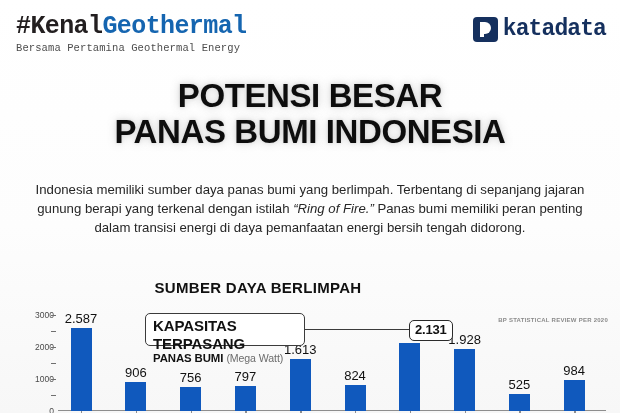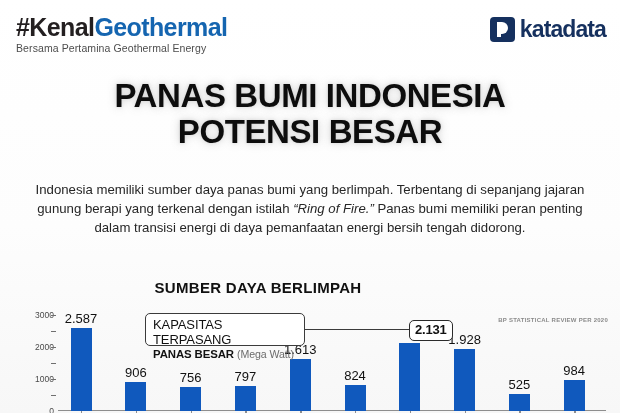--- a/index.html
+++ b/index.html
@@ -7,21 +7,21 @@
     width:620px;height:413px;overflow:hidden;
     background:#ffffff;
     font-family:"Liberation Sans", sans-serif;
     color:#1a1a1a;
     position:relative;
   }
   .page{position:relative;width:620px;height:413px;
         background:linear-gradient(180deg,#ffffff 0%,#fdfdfd 55%,#f7f7f7 100%);}
 
   
-  .header{position:absolute;left:0;top:0;width:620px;height:62px;}
+  .header{position:absolute;left:0;top:0;width:620px;height:62px;font-family:Liberation Mono, monospace;}
   .brand{position:absolute;left:16px;top:14px;}
   .brand-line{font-size:25px;font-weight:bold;letter-spacing:-0.6px;line-height:1.04;white-space:nowrap;}
   .brand-a{color:#231f20;}
   .brand-b{color:#1565b0;}
   .brand-tag{font-size:10.5px;color:#4d4d4d;letter-spacing:0.1px;margin-top:2px;white-space:nowrap;}
 
   .katadata{position:absolute;right:14px;top:17px;display:flex;align-items:center;gap:5px;}
   .kd-mark{width:25px;height:25px;border-radius:4px;background:#15305e;position:relative;flex:none;}
   .kd-mark::after{content:"";position:absolute;left:7px;top:5px;width:11px;height:12px;
       background:#ffffff;border-radius:0 7px 7px 0;}
@@ -59,21 +59,21 @@
 
   .bar{position:absolute;bottom:0;background:#1059bd;width:21px;}
   .blabel{position:absolute;font-size:13px;color:#111;white-space:nowrap;transform:translateX(-50%);}
 
   .xtick{position:absolute;bottom:-5px;width:1.3px;height:5px;background:#8e8e8e;}
 
   
   .callout{position:absolute;left:145px;top:313px;width:160px;height:33px;
       background:#ffffff;border:1.4px solid #3b3b3b;border-radius:5px;
       box-sizing:border-box;padding:3px 6px 0 7px;}
-  .callout .l1{font-size:13px;font-weight:normal;letter-spacing:-0.1px;color:#111;line-height:1.18;}
+  .callout .l1{font-size:15px;font-weight:bold;letter-spacing:-0.1px;color:#111;line-height:1.18;}
   .callout .l2{font-size:11.4px;font-weight:bold;letter-spacing:-0.1px;color:#111;line-height:1.18;}
   .callout .unit{font-weight:normal;color:#6c6c6c;font-size:10.6px;}
 
   .connector{position:absolute;left:305px;top:329px;width:109px;height:1.4px;background:#3b3b3b;}
   .hilite{position:absolute;left:409px;top:320px;background:#ffffff;border:1.5px solid #2b2b2b;
       border-radius:5px;padding:1px 5px 2px 5px;font-size:13px;font-weight:bold;color:#111;
       letter-spacing:-0.2px;line-height:1.25;}
 </style>
 </head>
 <body>
@@ -85,22 +85,22 @@
       <div class="brand-line"><span class="brand-a">#Kenal</span><span class="brand-b">Geothermal</span></div>
       <div class="brand-tag">Bersama Pertamina Geothermal Energy</div>
     </div>
     <div class="katadata">
       <div class="kd-mark"></div>
       <div class="kd-word">katadata</div>
     </div>
   </div>
 
   <div class="title-wrap">
+    <div class="title-line">POTENSI BESAR</div>
     <div class="title-line">PANAS BUMI INDONESIA</div>
-    <div class="title-line">POTENSI BESAR</div>
   </div>
 
   <div class="para"><span>Indonesia memiliki sumber daya panas bumi yang berlimpah. Terbentang di sepanjang jajaran gunung berapi yang terkenal dengan istilah </span><em>“Ring of Fire.”</em><span> Panas bumi memiliki peran penting dalam transisi energi di daya pemanfaatan energi bersih tengah didorong.</span></div>
 
   <div class="chart-heading">SUMBER DAYA BERLIMPAH</div>
 
   <div class="chart">
     <div class="source">BP STATISTICAL REVIEW PER 2020</div>
     <div class="plot" id="plot">
       <div class="axis-line"></div>
@@ -142,17 +142,17 @@
         <div class="xtick" style="left: 461.416px;"></div>
         <div class="bar" style="left: 505.716px; height: 31.488px; background: rgb(16, 89, 189);"></div>
         <div class="blabel" style="left: 516.216px; bottom: 33.488px;">984</div>
         <div class="xtick" style="left: 516.216px;"></div>
       </div>
   </div>
 
   <div class="connector"></div>
   <div class="callout">
     <div class="l1">KAPASITAS TERPASANG</div>
-    <div class="l2"><span>PANAS BESAR</span> <span class="unit">(Mega Watt)</span></div>
+    <div class="l2"><span>PANAS BUMI</span> <span class="unit">(Mega Watt)</span></div>
   </div>
   <div class="hilite">2.131</div>
 
 </div>
 
 </body></html>

